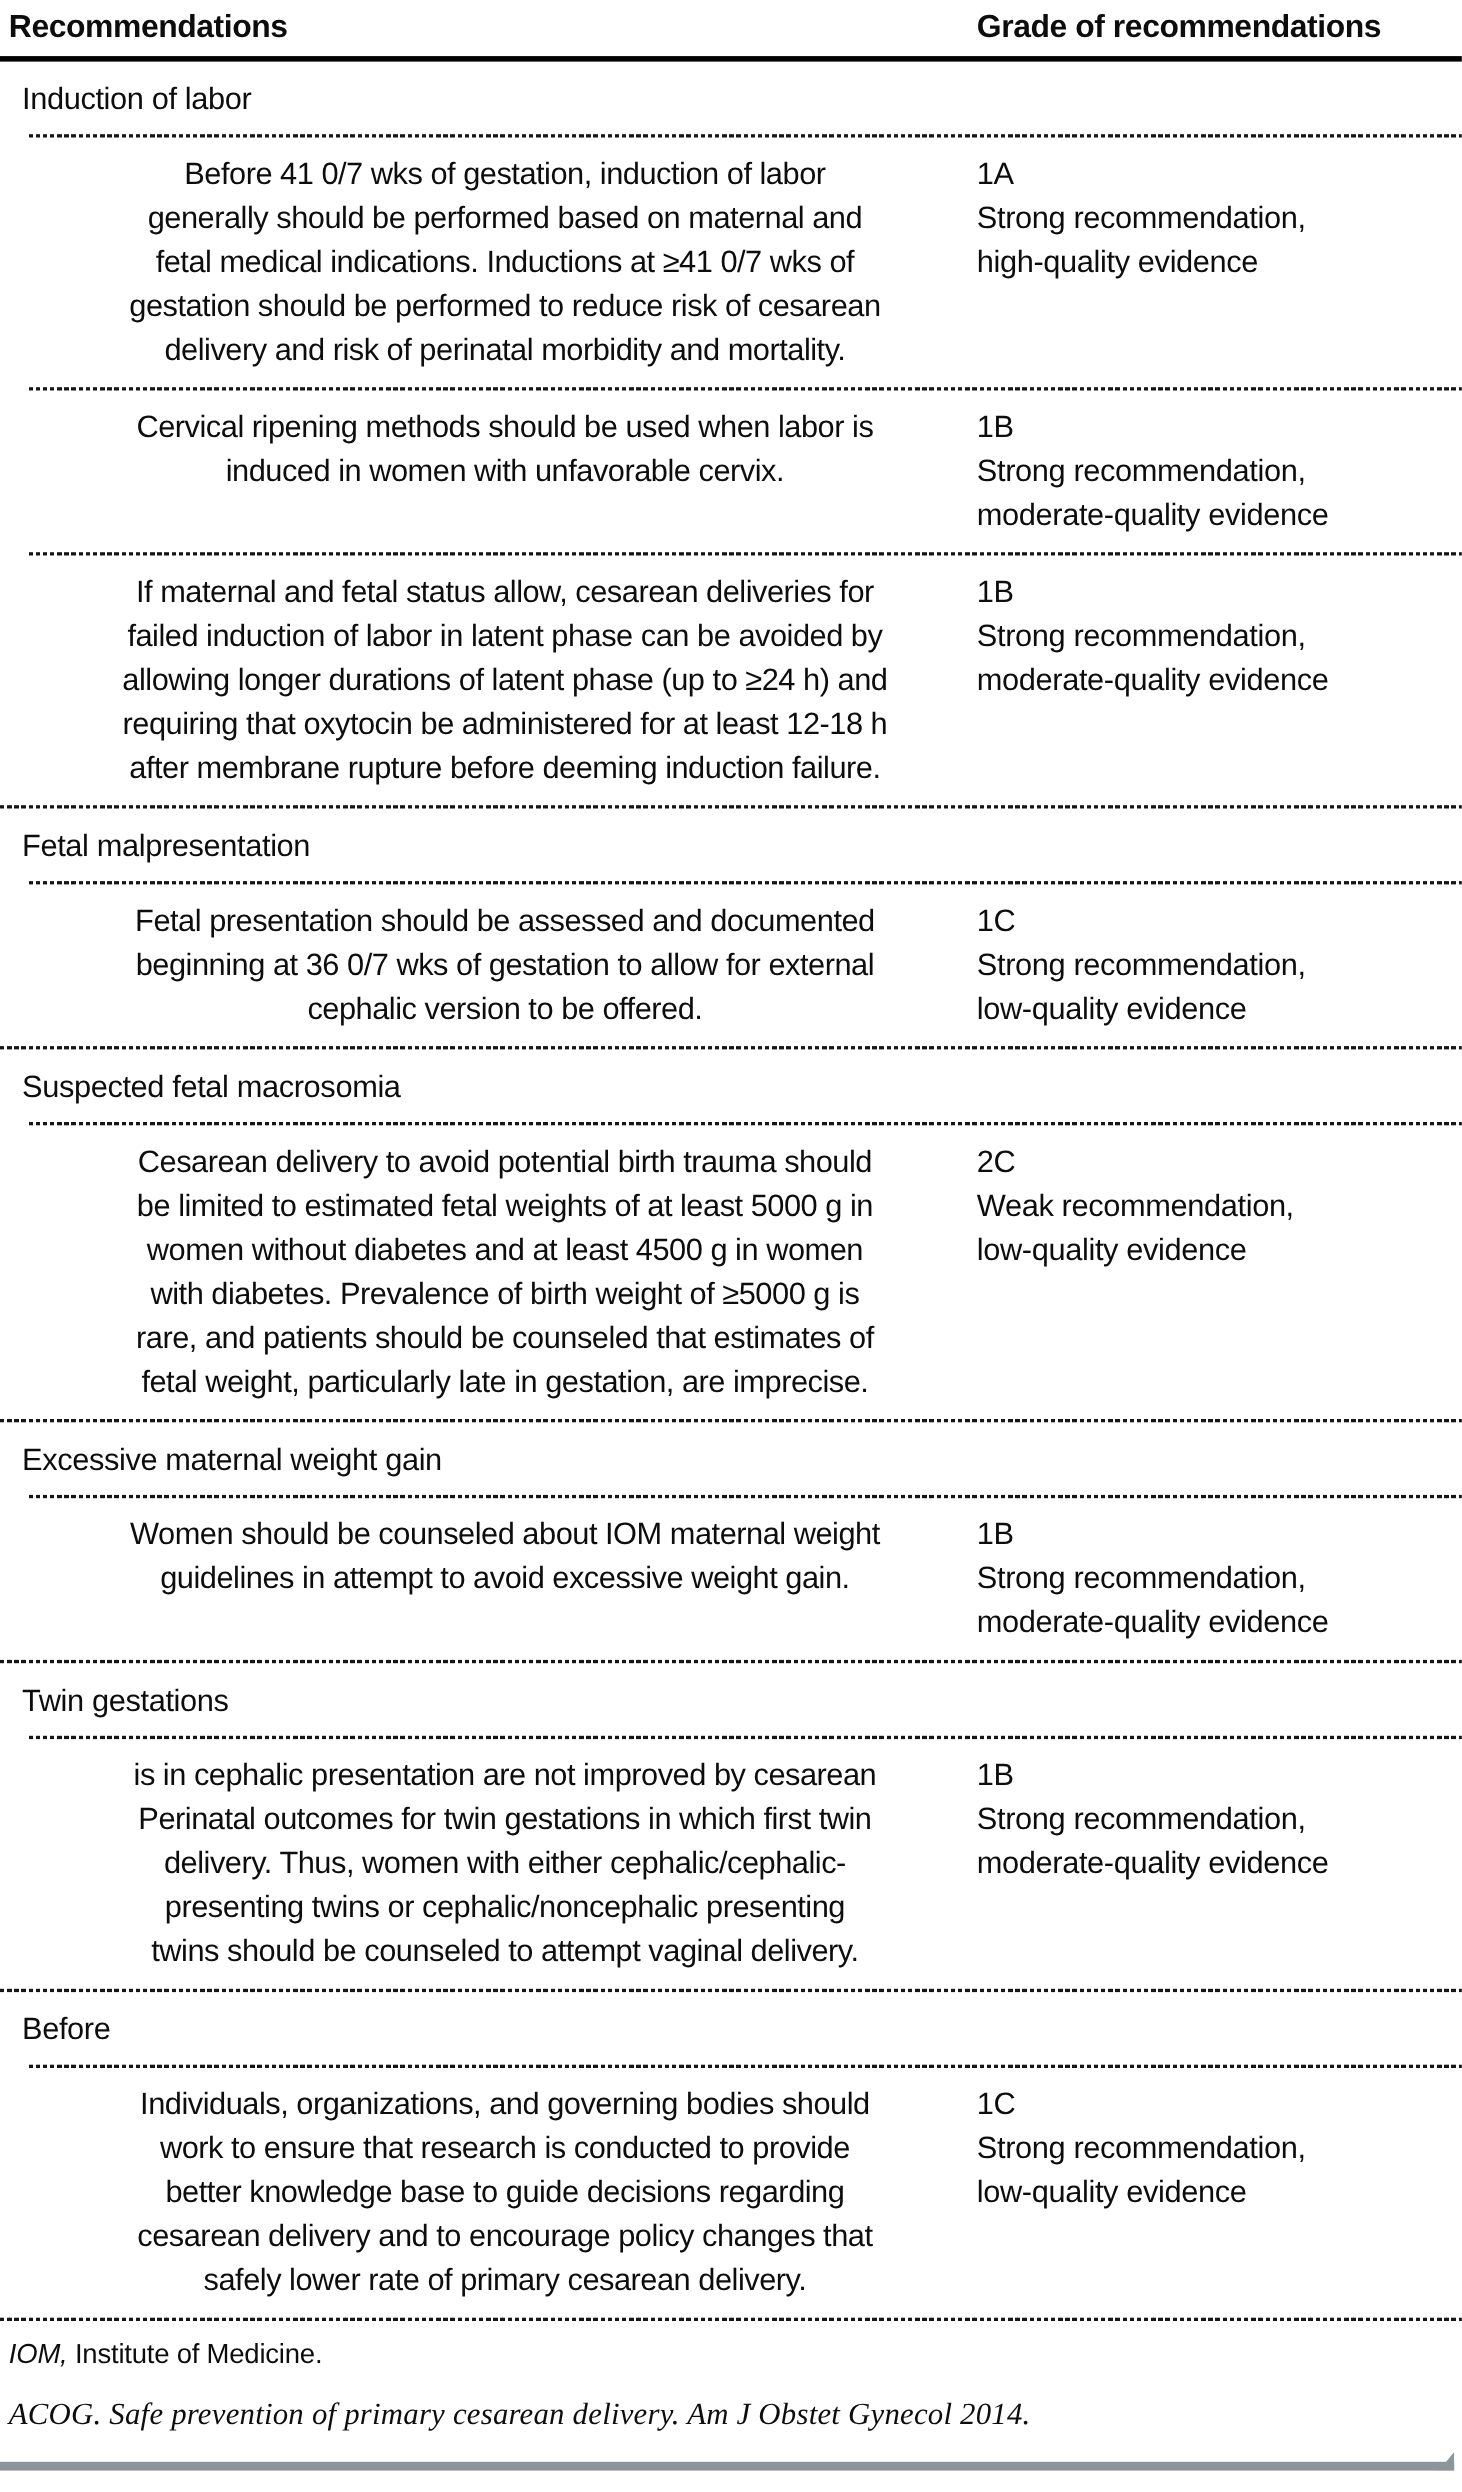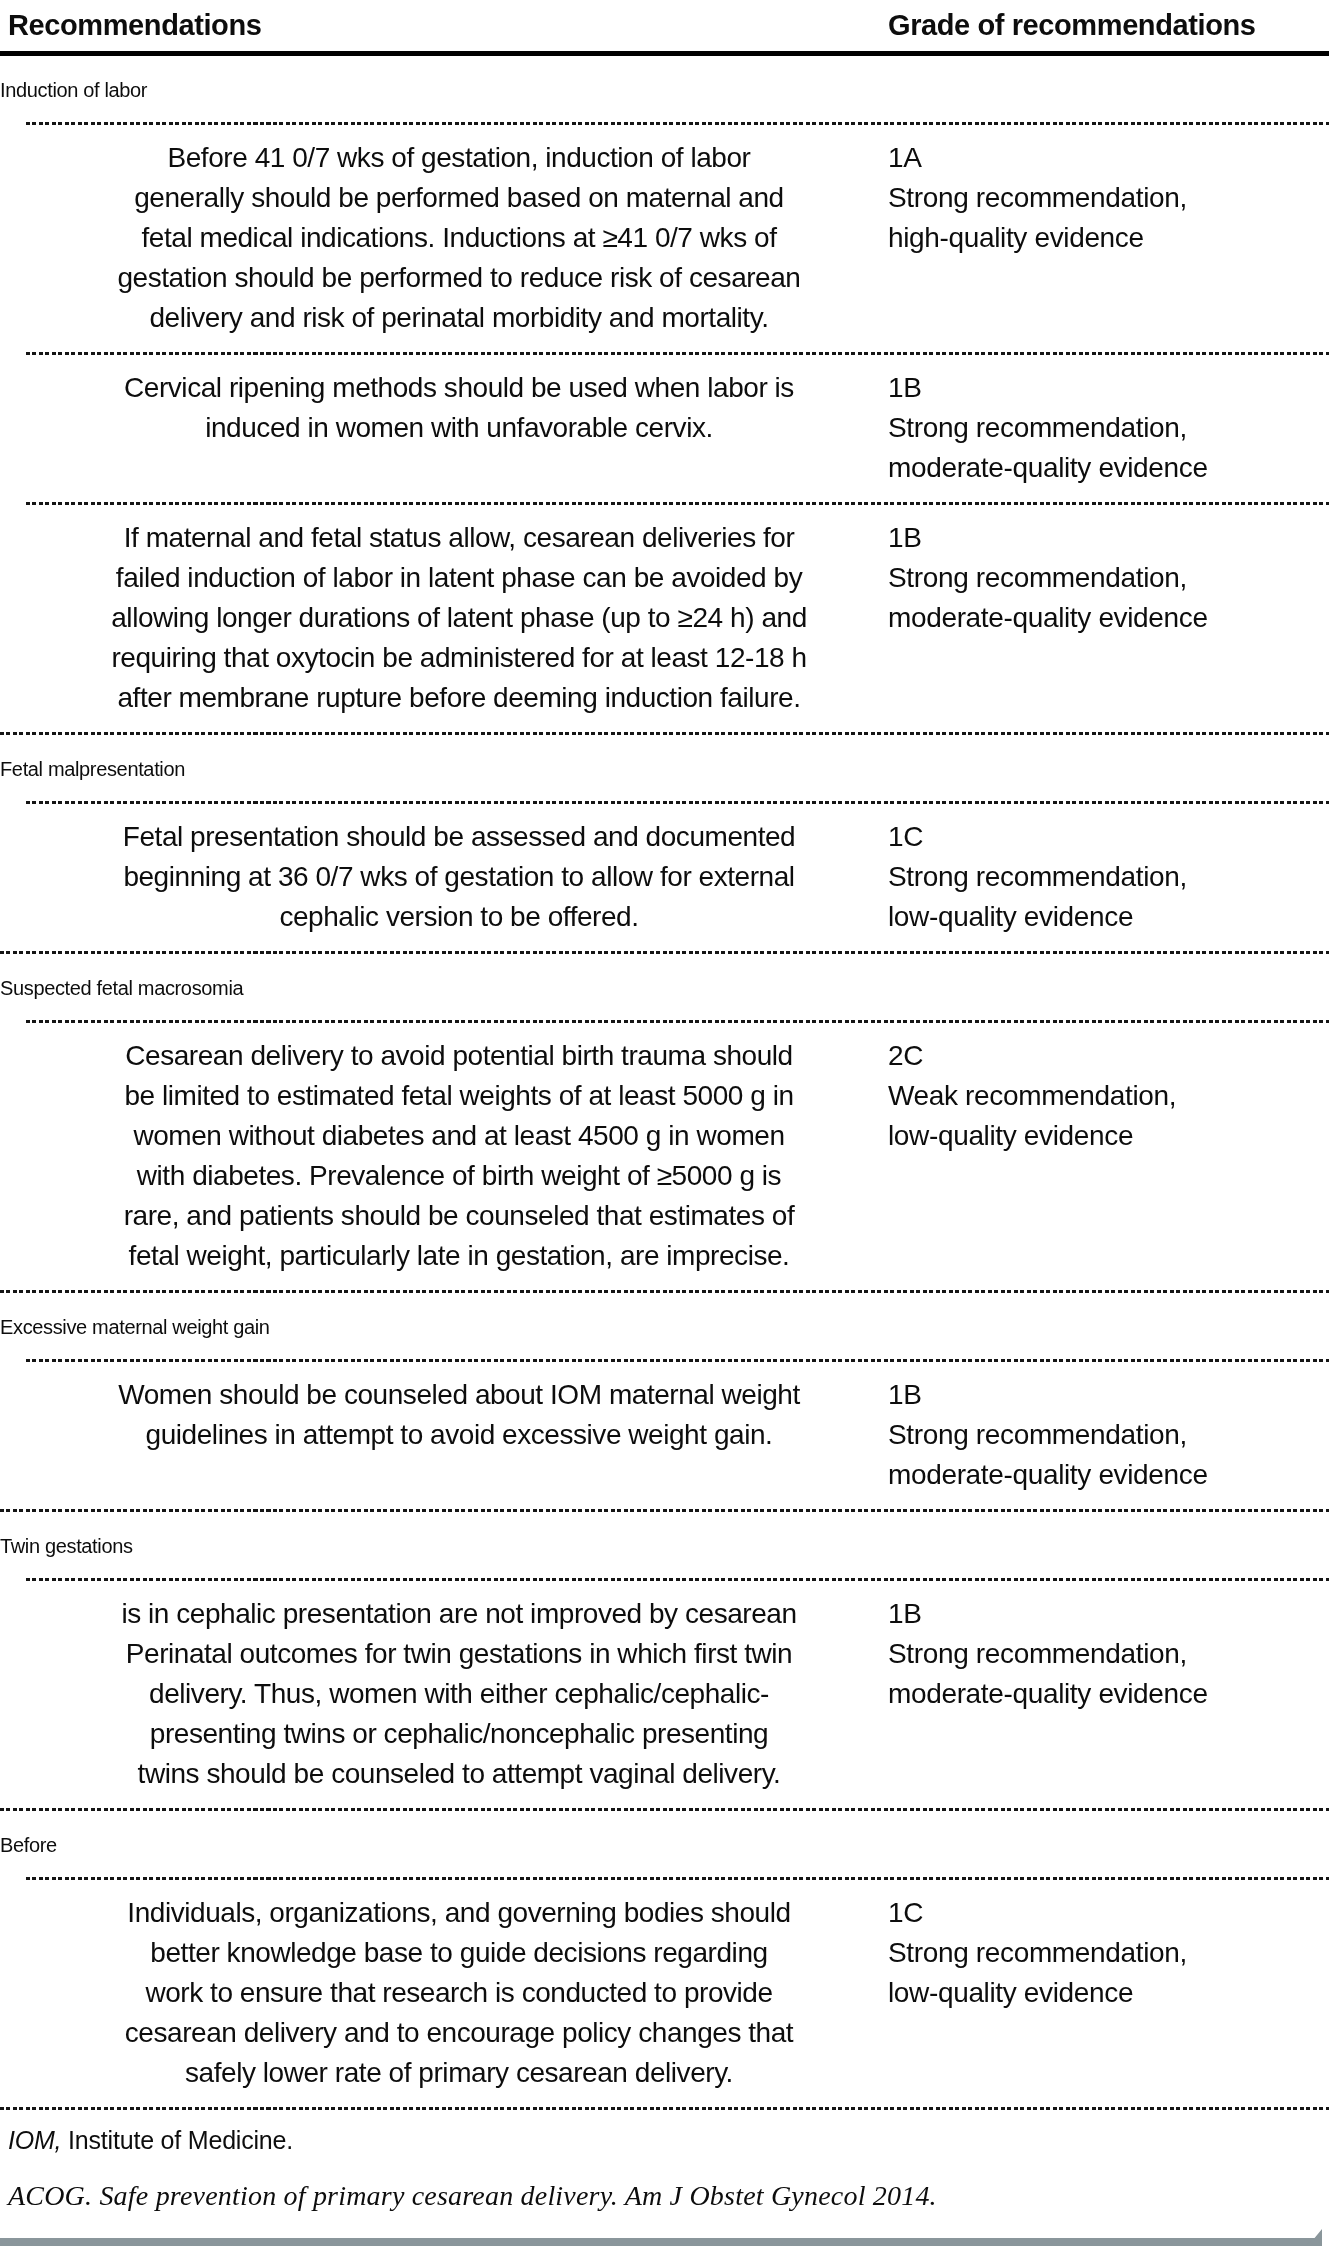--- a/index.html
+++ b/index.html
@@ -37,25 +37,25 @@
 
   
   .rule {
     height: 3px;
     background: repeating-linear-gradient(90deg, #151515 0 4px, transparent 4px 6.5px);
   }
   .rule.indent { margin-left: 26px; }
 
   .section-title {
     margin: 0;
-    font-size: 20px;
+    font-size: 28px;
     font-weight: 400;
     line-height: 40px;
     letter-spacing: -0.35px;
-    padding: 14px 0 12px 0;
+    padding: 14px 0 12px 20px;
     white-space: nowrap;
   }
 
   .row {
     display: grid;
     grid-template-columns: 888px 1fr;
     padding: 13px 0 14px 0;
   }
   .cell-text {
     padding-left: 30px;
@@ -259,22 +259,22 @@
   </section>
 
   <section class="section">
     <div class="rule full section-sep"></div>
     <h2 class="section-title">Before</h2>
     <div class="rule indent"></div>
     <div class="rows">
   <div class="row">
     <div class="cell-text">
               <div class="ln">Individuals, organizations, and governing bodies should</div>
+              <div class="ln">work to ensure that research is conducted to provide</div>
               <div class="ln">better knowledge base to guide decisions regarding</div>
-              <div class="ln">work to ensure that research is conducted to provide</div>
               <div class="ln">cesarean delivery and to encourage policy changes that</div>
               <div class="ln">safely lower rate of primary cesarean delivery.</div>
             </div>
     <div class="cell-grade">
               <div class="ln">1C</div>
               <div class="ln">Strong recommendation,</div>
               <div class="ln">low-quality evidence</div>
             </div>
   </div>
 

